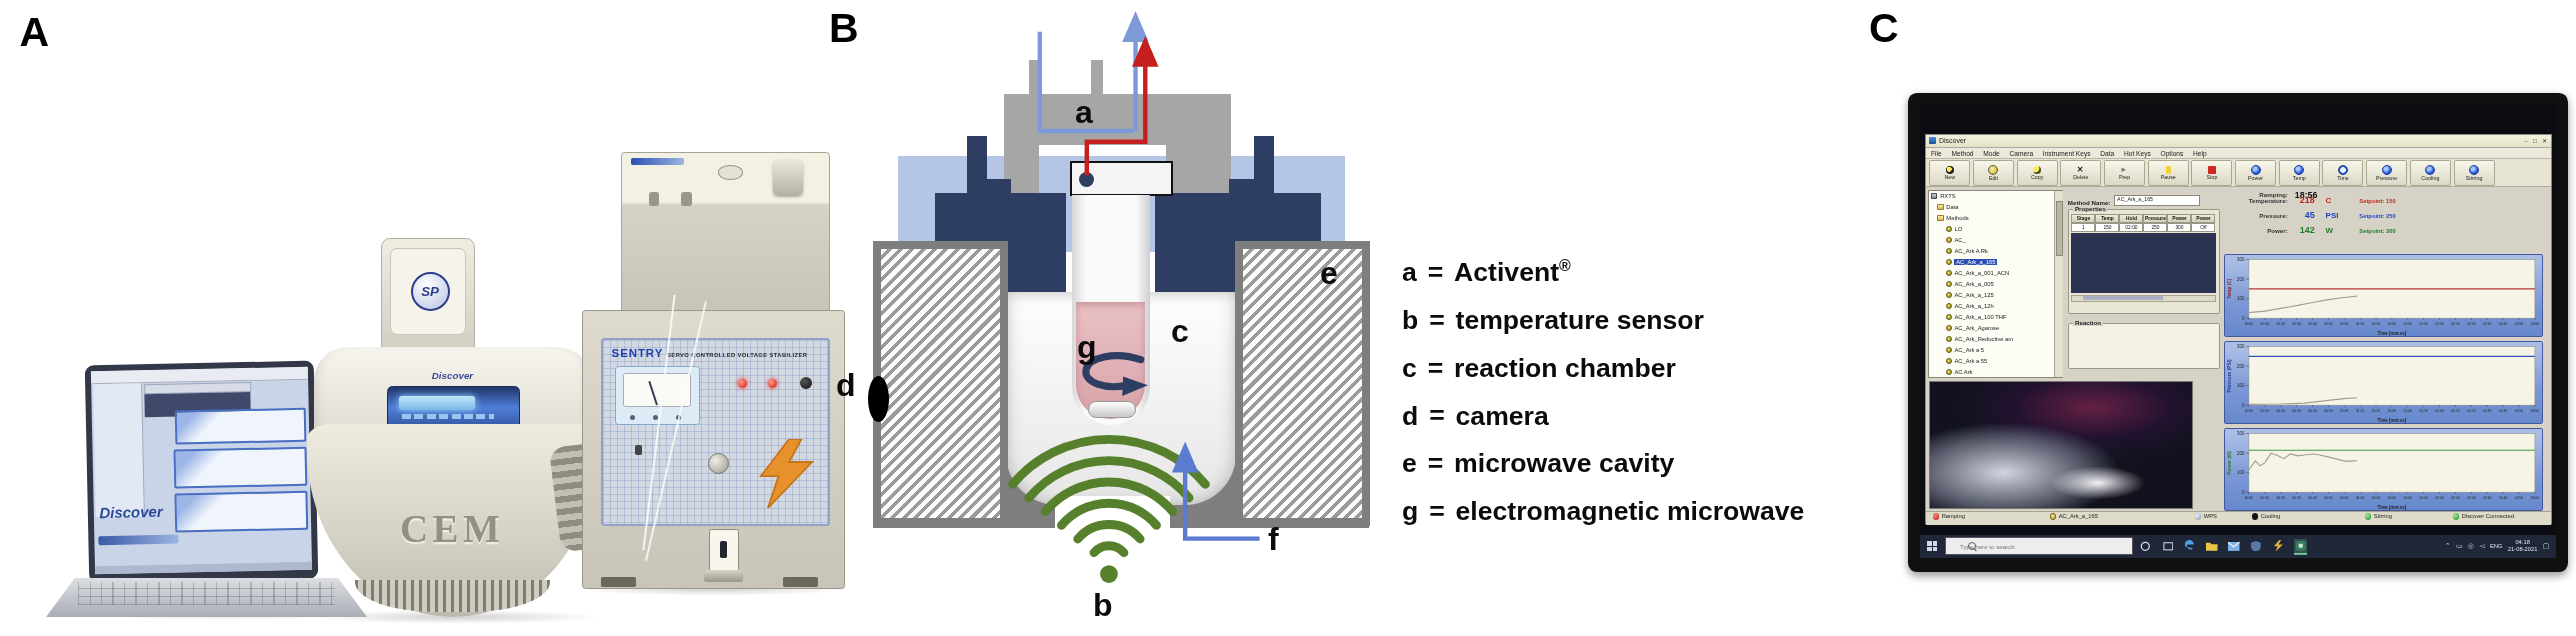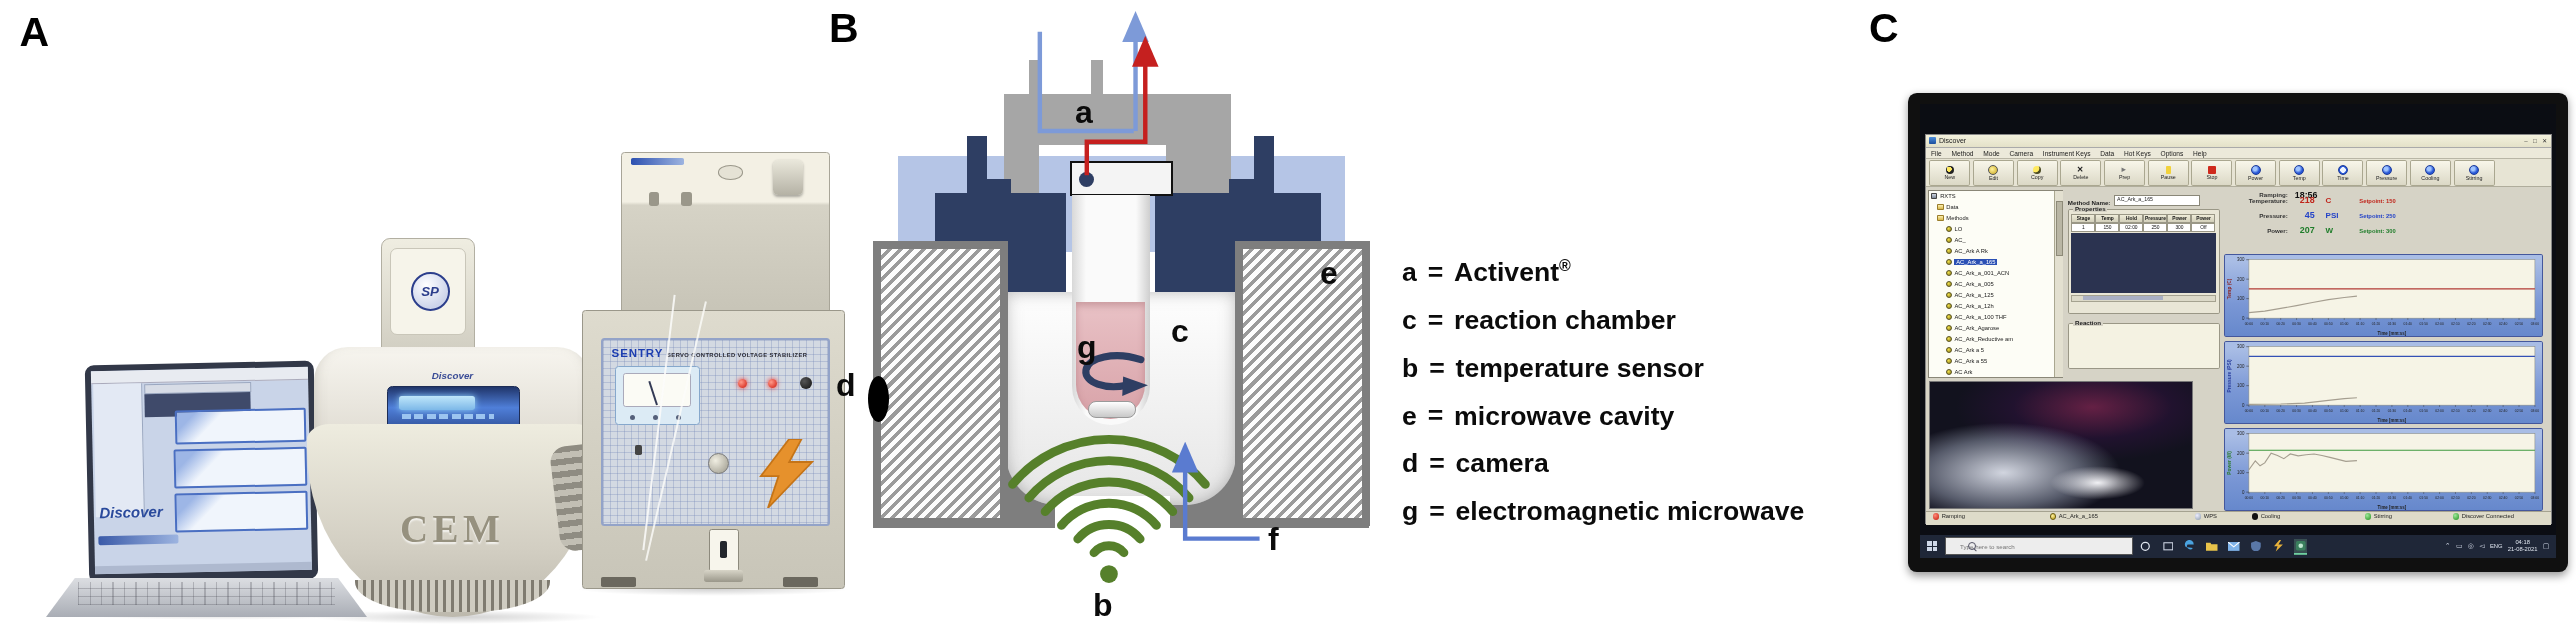--- a/index.html
+++ b/index.html
@@ -270,24 +270,24 @@
     <div class="ab bcall" style="left:298px;top:308px;">c</div>
     <div class="ab bcall" style="left:-37px;top:362px;">d</div>
     <div class="ab bcall" style="left:447px;top:250px;">e</div>
     <div class="ab bcall" style="left:395px;top:516px;">f</div>
     <div class="ab bcall" style="left:204px;top:324px;">g</div>
   </div>
 
   <div class="ab legend" style="left:1402px;top:245px;">
 
   <div class="lg-line"><span>a</span><span class="eq"> = </span><span>Activent</span><sup>®</sup></div>
+      <div class="lg-line"><span>b</span><span class="eq"> = </span><span>temperature sensor</span><sup></sup></div>
       <div class="lg-line"><span>c</span><span class="eq"> = </span><span>reaction chamber</span><sup></sup></div>
-      <div class="lg-line"><span>b</span><span class="eq"> = </span><span>temperature sensor</span><sup></sup></div>
+      <div class="lg-line"><span>d</span><span class="eq"> = </span><span>camera</span><sup></sup></div>
       <div class="lg-line"><span>e</span><span class="eq"> = </span><span>microwave cavity</span><sup></sup></div>
-      <div class="lg-line"><span>d</span><span class="eq"> = </span><span>camera</span><sup></sup></div>
       <div class="lg-line"><span>g</span><span class="eq"> = </span><span>electromagnetic microwave</span><sup></sup></div>
     </div>
 
   <div class="ab panel-label" style="left:1869px;top:5.3px;">C</div>
 
   <div id="monitor" class="ab" style="left:1908px;top:93px;width:660px;height:479px;">
     <div id="screen" class="ab" style="left:12.4px;top:10.6px;width:636px;height:454px;">
 
       <div id="cwin" class="ab" style="left:4.4px;top:30px;width:627px;height:390px;">
         <div id="titlebar">
@@ -487,21 +487,21 @@
                 <span style="font-size:5.8px;font-weight:bold;margin-left:8.9px;">Setpoint: 150</span>
               </div>
               <div class="ab statusrow st-blue" style="position:relative;display:block;height:15px;margin-top:0;">
                 <span class="statuslbl" style="display:inline-block;width:64px;">Pressure:</span>
                 <span style="display:inline-block;width:23px;font-size:8.9px;font-weight:bold;text-align:right;color:inherit;">45</span>
                 <span style="display:inline-block;width:21px;font-size:8px;font-weight:bold;margin-left:7px;">PSI</span>
                 <span style="font-size:5.8px;font-weight:bold;margin-left:8.9px;">Setpoint: 250</span>
               </div>
               <div class="ab statusrow st-green" style="position:relative;display:block;height:15px;margin-top:0;">
                 <span class="statuslbl" style="display:inline-block;width:64px;">Power:</span>
-                <span style="display:inline-block;width:23px;font-size:8.9px;font-weight:bold;text-align:right;color:inherit;">207</span>
+                <span style="display:inline-block;width:23px;font-size:8.9px;font-weight:bold;text-align:right;color:inherit;">142</span>
                 <span style="display:inline-block;width:21px;font-size:8px;font-weight:bold;margin-left:7px;">W</span>
                 <span style="font-size:5.8px;font-weight:bold;margin-left:8.9px;">Setpoint: 300</span>
               </div>
             </div>
         </div>
 
         <div class="chart ab" style="left:298px;top:119px;width:319px;height:83px;"><svg width="317" height="82" viewBox="0 0 358 92">
               <rect x="27" y="5" width="323" height="66" fill="#f6f4e6" stroke="#8d8d7f" stroke-width="0.6"></rect>
               <line x1="24" y1="71" x2="27" y2="71" stroke="#333" stroke-width="0.6"></line>
               <text x="22" y="73" font-size="5" fill="#222" text-anchor="end">0</text>

